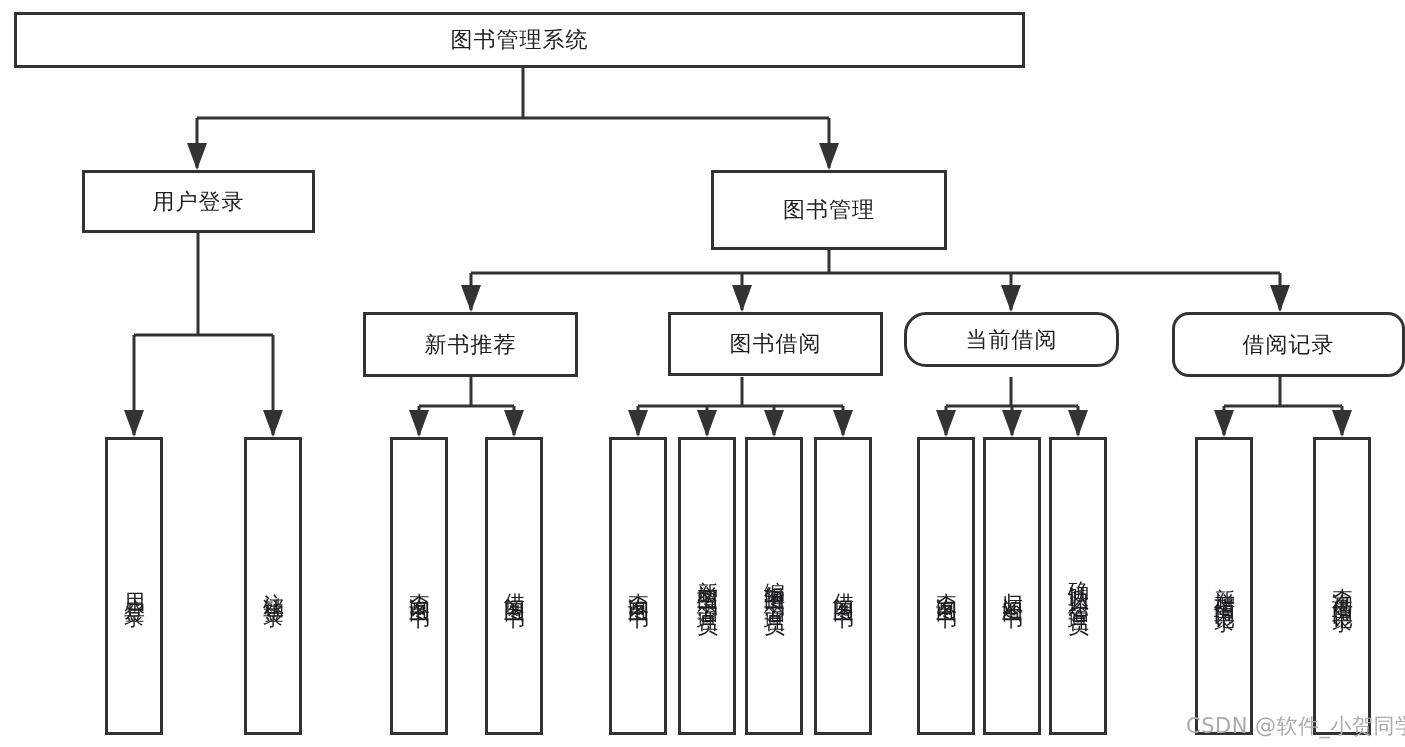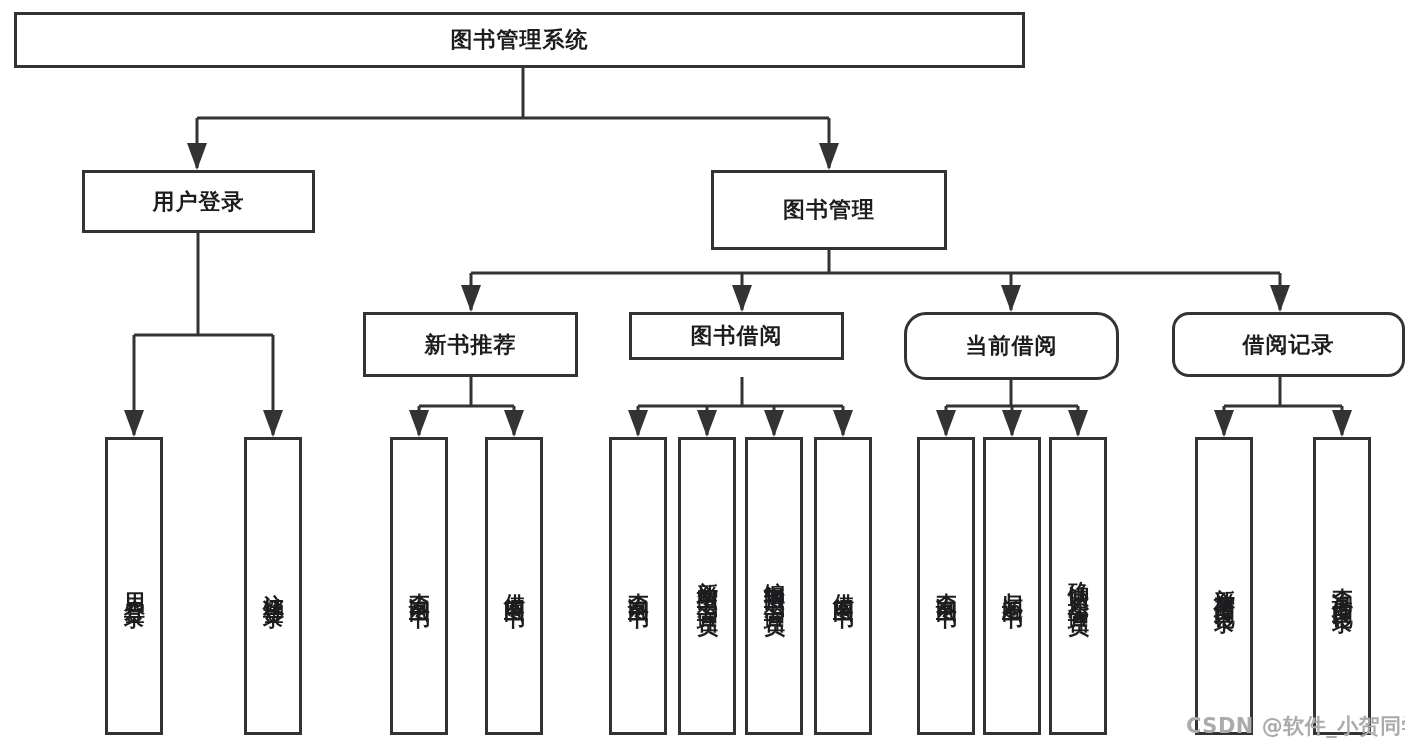--- a/index.html
+++ b/index.html
@@ -11,21 +11,20 @@
   * { margin: 0; padding: 0; box-sizing: border-box; }
   html, body { background: var(--background); }
   .canvas {
     position: relative;
     width: 1405px;
     height: 747px;
     background: var(--background);
     font-family: "DejaVu Sans", "Liberation Sans", sans-serif;
     color: var(--text);
     overflow: hidden;
-    font-weight: bold;
   }
   svg.connectors {
     position: absolute;
     left: 0; top: 0;
     width: 1405px; height: 747px;
   }
   svg.connectors path {
     stroke: var(--line);
     stroke-width: 3;
     fill: none;
@@ -52,22 +51,22 @@
     font-size: 21px;
     letter-spacing: 5px;
     line-height: 1.1;
     white-space: nowrap;
   }
   
   .n-root            { left: 14px;   top: 12px;  width: 1011px; height: 56px; }
   .n-user-login      { left: 82px;   top: 170px; width: 233px;  height: 63px; }
   .n-book-mgmt       { left: 711px;  top: 170px; width: 236px;  height: 80px; }
   .n-new-book-rec    { left: 363px;  top: 312px; width: 215px;  height: 65px; }
-  .n-book-borrow     { left: 629px;  top: 312px; width: 215px;  height: 48px; }
-  .n-current-borrow  { left: 904px;  top: 312px; width: 215px;  height: 68px; border-radius: 22px; }
+  .n-book-borrow     { left: 668px;  top: 312px; width: 215px;  height: 64px; }
+  .n-current-borrow  { left: 904px;  top: 312px; width: 215px;  height: 55px; border-radius: 22px; }
   .n-borrow-record   { left: 1172px; top: 312px; width: 233px;  height: 65px; border-radius: 17px; }
   .leaf { top: 437px; width: 58px; height: 298px; }
   .l-user-login      { left: 105px; }
   .l-logout          { left: 244px; }
   .l-query-book-1    { left: 390px; }
   .l-borrow-book-1   { left: 485px; }
   .l-query-book-2    { left: 609px; }
   .l-add-book        { left: 678px; }
   .l-edit-book       { left: 745px; }
   .l-borrow-book-2   { left: 814px; }

